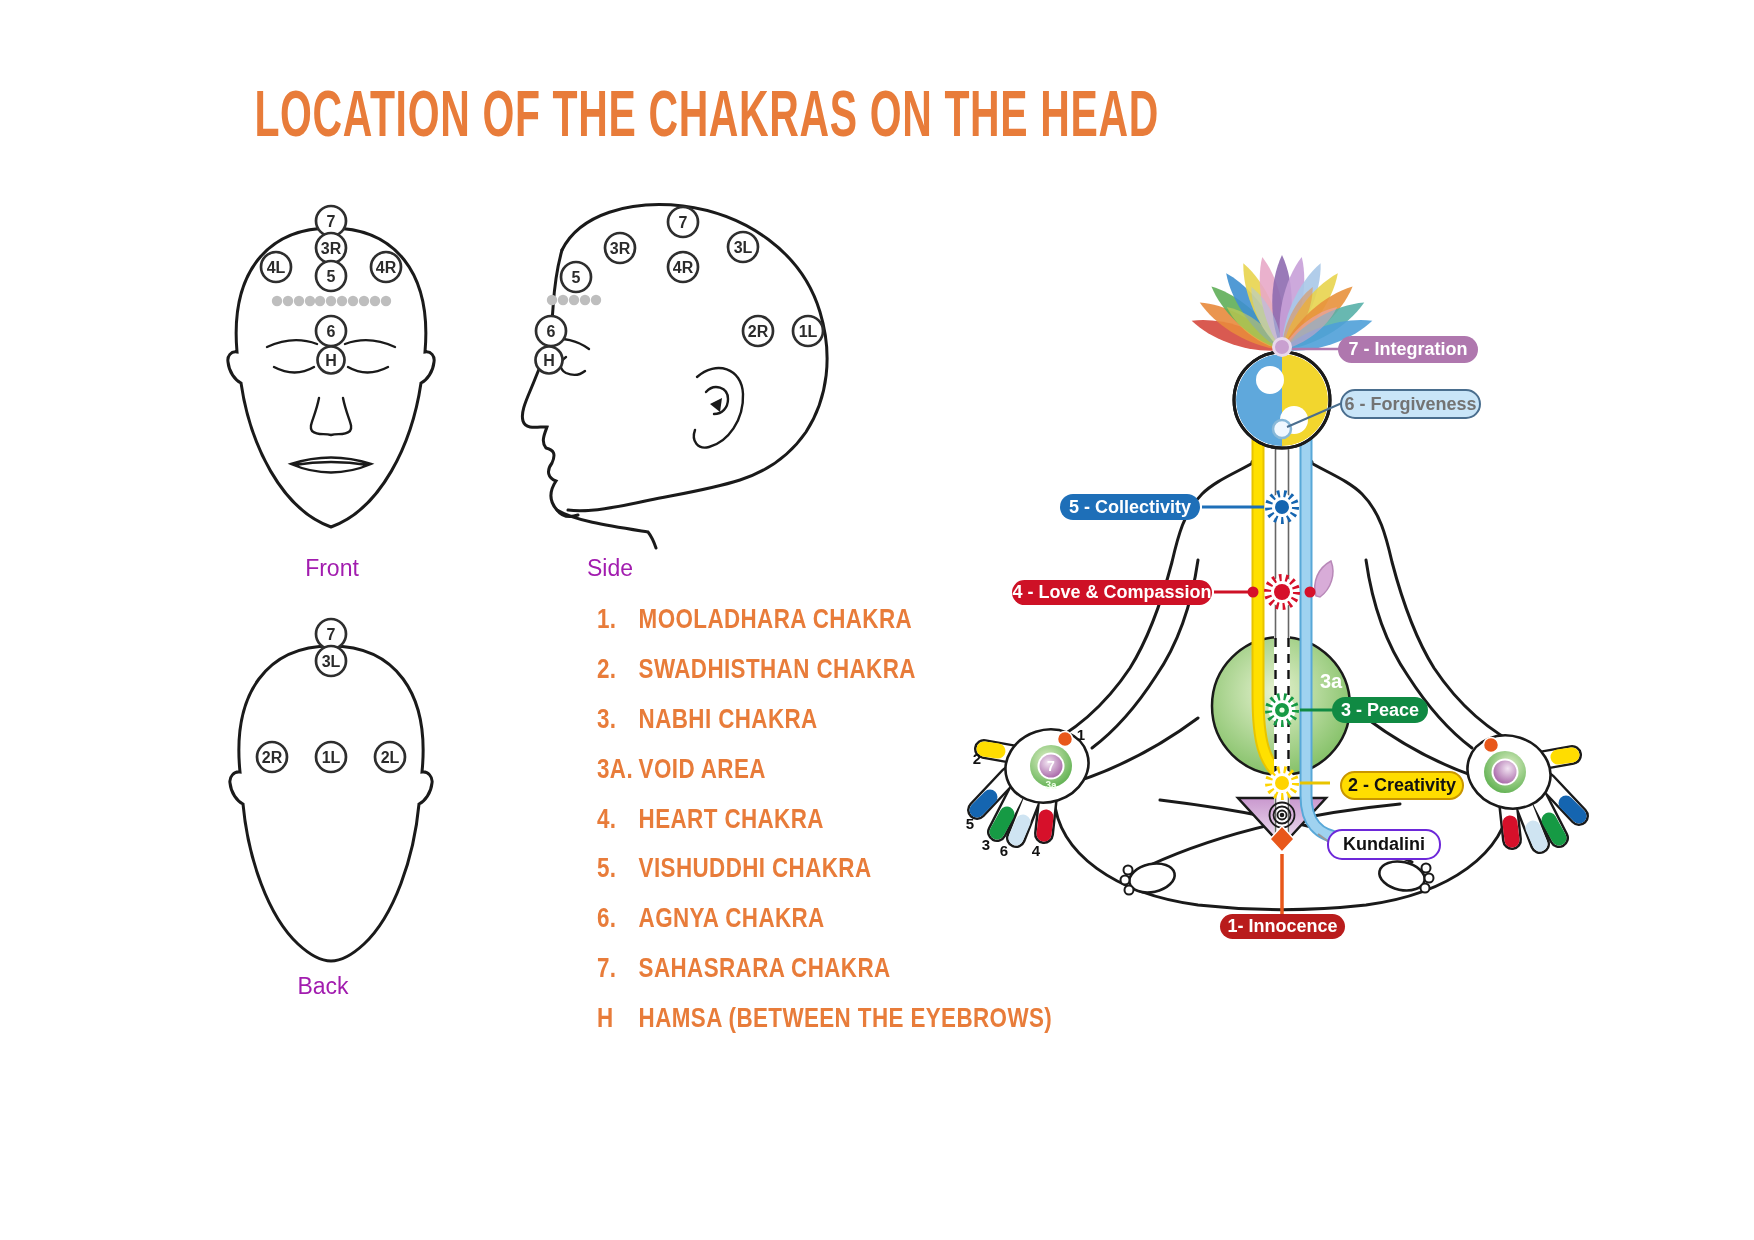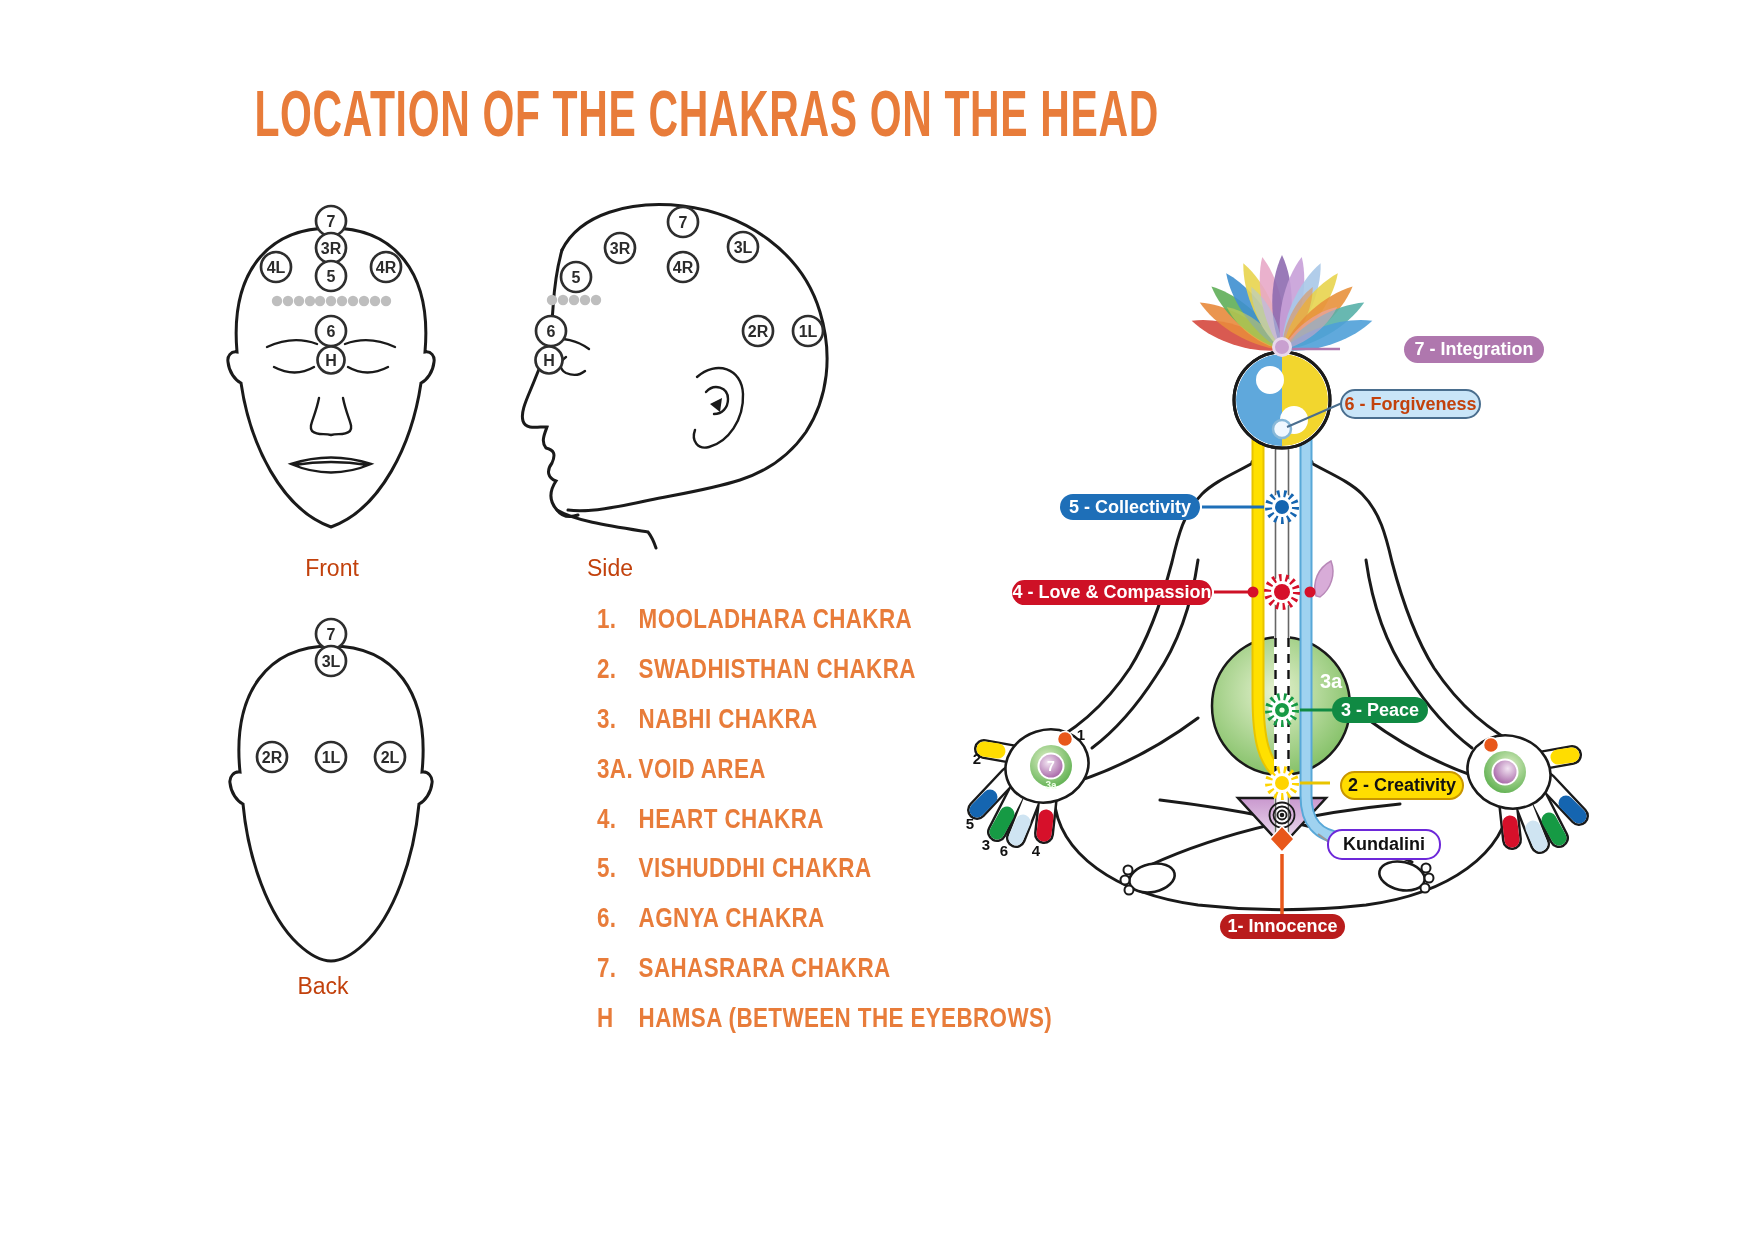--- a/index.html
+++ b/index.html
@@ -3,21 +3,21 @@
 <meta charset="utf-8">
 <style>
   html,body{margin:0;padding:0;background:#ffffff;}
   #stage{position:relative;width:1754px;height:1240px;background:#fff;overflow:hidden;
          font-family:"Liberation Sans",sans-serif;}
   
   #title-wrap{position:absolute;left:0;right:560px;top:82px;text-align:center;}
   #title-wrap span{display:inline-block;font-weight:bold;font-size:64px;line-height:1;
       color:#E87C3A;transform:scaleX(0.64);transform-origin:center;white-space:nowrap;letter-spacing:1px;}
   
-  .head-label{position:absolute;transform:translate(-50%,-50%);font-size:23px;color:#c2410c;}
+  .head-label{position:absolute;transform:translate(-50%,-50%);font-size:23px;color:#a21caf;}
   
   #chakra-list{position:absolute;left:597px;top:594px;}
   .row{display:flex;height:49.9px;align-items:center;transform:scaleX(0.80);transform-origin:left center;
        color:#E87C3A;font-weight:bold;font-size:28px;white-space:nowrap;letter-spacing:0.5px;}
   .row .num{width:52px;}
   
   .pill{position:absolute;border-radius:15px;display:flex;align-items:center;justify-content:center;
         font-weight:bold;font-size:18px;white-space:nowrap;z-index:5;}
   .pill-outline-blue{border:2px solid #4A6E8E;}
   .pill-outline-yellow{border:2px solid #C89600;}
@@ -390,22 +390,22 @@
       <text class="fingnum" x="1081" y="740">1</text>
       <text class="fingnum" x="970" y="829">5</text>
       <text class="fingnum" x="986" y="850">3</text>
       <text class="fingnum" x="1004" y="856">6</text>
       <text class="fingnum" x="1036" y="856">4</text>
       <text class="palmnum" x="1051" y="771">7</text>
       <text class="palmring" x="1051" y="789">3a</text>
     </g>
   </svg>
 
-  <div class="pill" style="left: 1404px; top: 336px; width: 140px; height: 27px; background: rgb(175, 119, 174); color: rgb(255, 255, 255);">7 - Integration</div>
-  <div class="pill pill-outline-blue" style="left: 1340px; top: 389px; width: 137px; height: 26px; background: rgb(201, 229, 248); color: #c2410c;">6 - Forgiveness</div>
+  <div class="pill" style="left: 1338px; top: 336px; width: 140px; height: 27px; background: rgb(175, 119, 174); color: rgb(255, 255, 255);">7 - Integration</div>
+  <div class="pill pill-outline-blue" style="left: 1340px; top: 389px; width: 137px; height: 26px; background: rgb(201, 229, 248); color: #737373;">6 - Forgiveness</div>
   <div class="pill" style="left: 1060px; top: 494px; width: 140px; height: 26px; background: rgb(30, 111, 184); color: rgb(255, 255, 255);">5 - Collectivity</div>
   <div class="pill" style="left: 1012px; top: 580px; width: 200px; height: 25px; background: rgb(206, 17, 38); color: rgb(255, 255, 255);">4 - Love &amp; Compassion</div>
   <div class="pill" style="left: 1332px; top: 697px; width: 96px; height: 26px; background: rgb(16, 138, 67); color: rgb(255, 255, 255);">3 - Peace</div>
   <div class="pill pill-outline-yellow" style="left: 1328px; top: 771px; width: 120px; height: 25px; background: rgb(255, 221, 0); color: rgb(17, 17, 17); margin-left: 12px;">2 - Creativity</div>
   <div class="pill pill-outline-gray" style="left: 1327px; top: 829px; width: 110px; height: 27px; background: rgb(255, 255, 255); color: rgb(17, 17, 17);">Kundalini</div>
   <div class="pill" style="left: 1220px; top: 914px; width: 125px; height: 25px; background: #b91c1c; color: rgb(255, 255, 255);">1- Innocence</div>
 
 
 </div>
 

